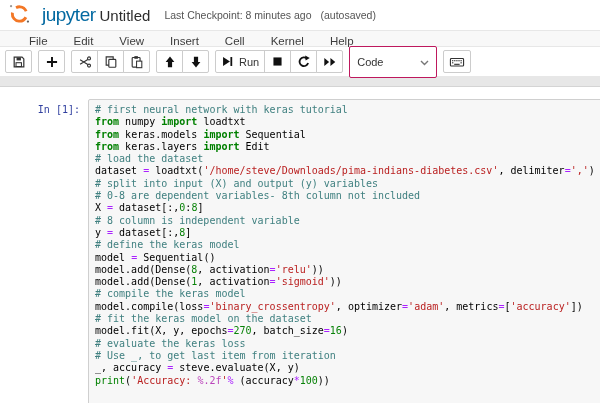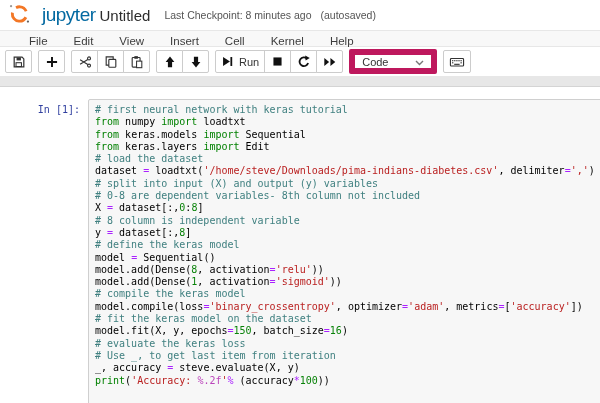--- a/index.html
+++ b/index.html
@@ -26,38 +26,38 @@
 
   
   .toolbar{height:29px;background:#fff;display:flex;align-items:center;padding-left:5px;}
   .btn-group{display:flex;margin-right:6px;}
   .btn{height:23px;min-width:27px;background:#fff;border:1px solid #ccc;border-radius:2px;
     display:flex;align-items:center;justify-content:center;cursor:pointer;padding:0 5px;}
   .btn+.btn{margin-left:-1px;border-top-left-radius:0;border-bottom-left-radius:0;}
   .btn-group .btn:not(:last-child){border-top-right-radius:0;border-bottom-right-radius:0;}
   .btn svg{display:block;}
   .run-label{font-size:11px;color:#333;margin-left:5px;}
-  .cell-type{width:88px;height:25px;border:6px solid #be185d;border-radius:2px;background:#fff;
+  .cell-type{width:88px;height:32px;border:1px solid #be185d;border-radius:2px;background:#fff;
     display:flex;align-items:center;justify-content:space-between;padding:0 7px;
     font-size:11px;color:#333;margin-right:6px;cursor:pointer;}
 
   .header-band{height:11px;background:#e7e7e7;border-bottom:1px solid #d4d4d4;}
 
   
   .notebook{background:#fff;padding-top:12px;height:100%;}
   .cell{display:flex;align-items:flex-start;}
   .prompt{width:88px;flex:none;text-align:right;padding:5px 8px 0 16px;
     font-family:"DejaVu Sans Mono",monospace;font-size:10px;color:var(--prompt);
     white-space:nowrap;cursor:default;}
   .input-area{flex:1;background:#f7f7f7;border:1px solid #cfcfcf;border-radius:2px;
     padding:4px 6px;margin-right:-2px;min-height:320px;cursor:text;}
   .code-line{font-family:"DejaVu Sans Mono",monospace;font-size:10px;line-height:12.3px;
     white-space:pre;color:#000;}
   .tk-c{color:var(--comment);margin-top:8px;}
-  .tk-k{color:var(--keyword);font-weight:normal;margin-top:31px;}
+  .tk-k{color:var(--keyword);font-weight:bold;margin-top:31px;}
   .tk-b{color:var(--builtin);}
   .tk-s{color:var(--string);}
   .tk-n{color:var(--number);}
   .tk-o{color:var(--operator);}
   .tk-f{color:var(--format);}
   .tk-t{color:#000;}
 </style>
 </head>
 <body>
 
@@ -238,20 +238,20 @@
         <div class="code-line"><span class="tk-t">X </span><span class="tk-o">=</span><span class="tk-t"> dataset[:,</span><span class="tk-n">0</span><span class="tk-t">:</span><span class="tk-n">8</span><span class="tk-t">]</span></div>
         <div class="code-line"><span class="tk-c"># 8 column is independent variable</span></div>
         <div class="code-line"><span class="tk-t">y </span><span class="tk-o">=</span><span class="tk-t"> dataset[:,</span><span class="tk-n">8</span><span class="tk-t">]</span></div>
         <div class="code-line"><span class="tk-c"># define the keras model</span></div>
         <div class="code-line"><span class="tk-t">model </span><span class="tk-o">=</span><span class="tk-t"> Sequential()</span></div>
         <div class="code-line"><span class="tk-t">model.add(Dense(</span><span class="tk-n">8</span><span class="tk-t">, activation</span><span class="tk-o">=</span><span class="tk-s">'relu'</span><span class="tk-t">))</span></div>
         <div class="code-line"><span class="tk-t">model.add(Dense(</span><span class="tk-n">1</span><span class="tk-t">, activation</span><span class="tk-o">=</span><span class="tk-s">'sigmoid'</span><span class="tk-t">))</span></div>
         <div class="code-line"><span class="tk-c"># compile the keras model</span></div>
         <div class="code-line"><span class="tk-t">model.compile(loss</span><span class="tk-o">=</span><span class="tk-s">'binary_crossentropy'</span><span class="tk-t">, optimizer</span><span class="tk-o">=</span><span class="tk-s">'adam'</span><span class="tk-t">, metrics</span><span class="tk-o">=</span><span class="tk-t">[</span><span class="tk-s">'accuracy'</span><span class="tk-t">])</span></div>
         <div class="code-line"><span class="tk-c"># fit the keras model on the dataset</span></div>
-        <div class="code-line"><span class="tk-t">model.fit(X, y, epochs</span><span class="tk-o">=</span><span class="tk-n">150</span><span class="tk-t">, batch_size</span><span class="tk-o">=</span><span class="tk-n">16</span><span class="tk-t">)</span></div>
+        <div class="code-line"><span class="tk-t">model.fit(X, y, epochs</span><span class="tk-o">=</span><span class="tk-n">270</span><span class="tk-t">, batch_size</span><span class="tk-o">=</span><span class="tk-n">16</span><span class="tk-t">)</span></div>
         <div class="code-line"><span class="tk-c"># evaluate the keras loss</span></div>
         <div class="code-line"><span class="tk-c"># Use _, to get last item from iteration</span></div>
         <div class="code-line"><span class="tk-t">_, accuracy </span><span class="tk-o">=</span><span class="tk-t"> steve.evaluate(X, y)</span></div>
         <div class="code-line"><span class="tk-b">print</span><span class="tk-t">(</span><span class="tk-s">'Accuracy: </span><span class="tk-f">%.2f</span><span class="tk-s">'</span><span class="tk-o">%</span><span class="tk-t"> (accuracy</span><span class="tk-o">*</span><span class="tk-n">100</span><span class="tk-t">))</span></div>
       </div>
   </div>
 </div>
 
 </body></html>

